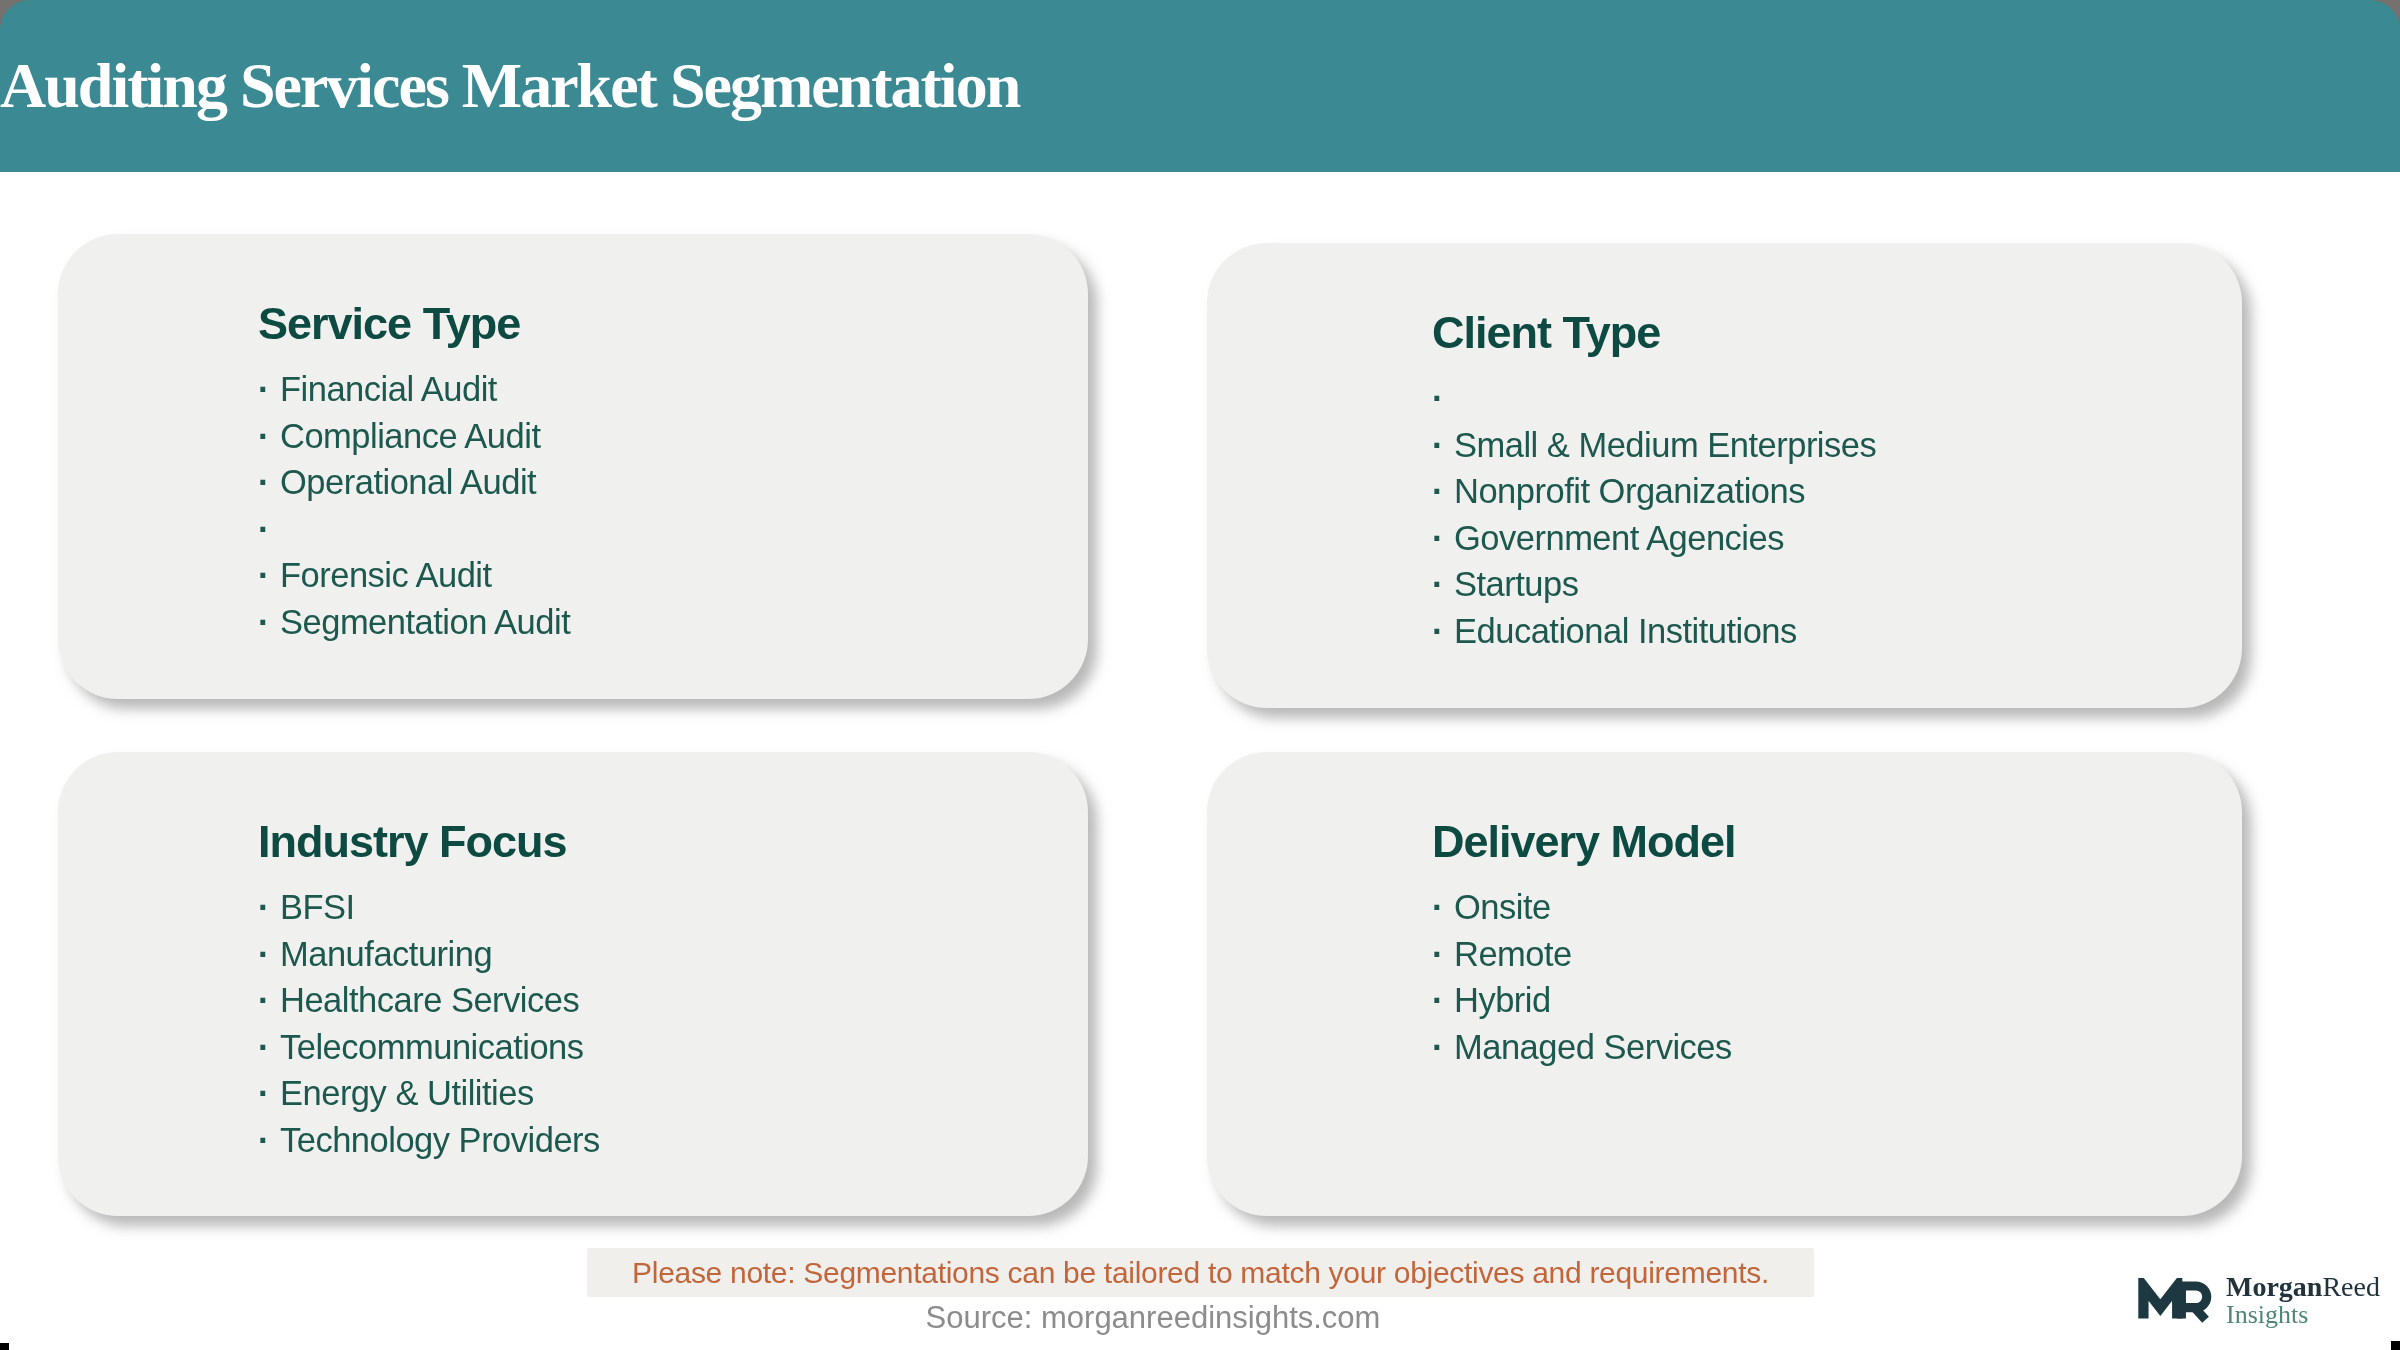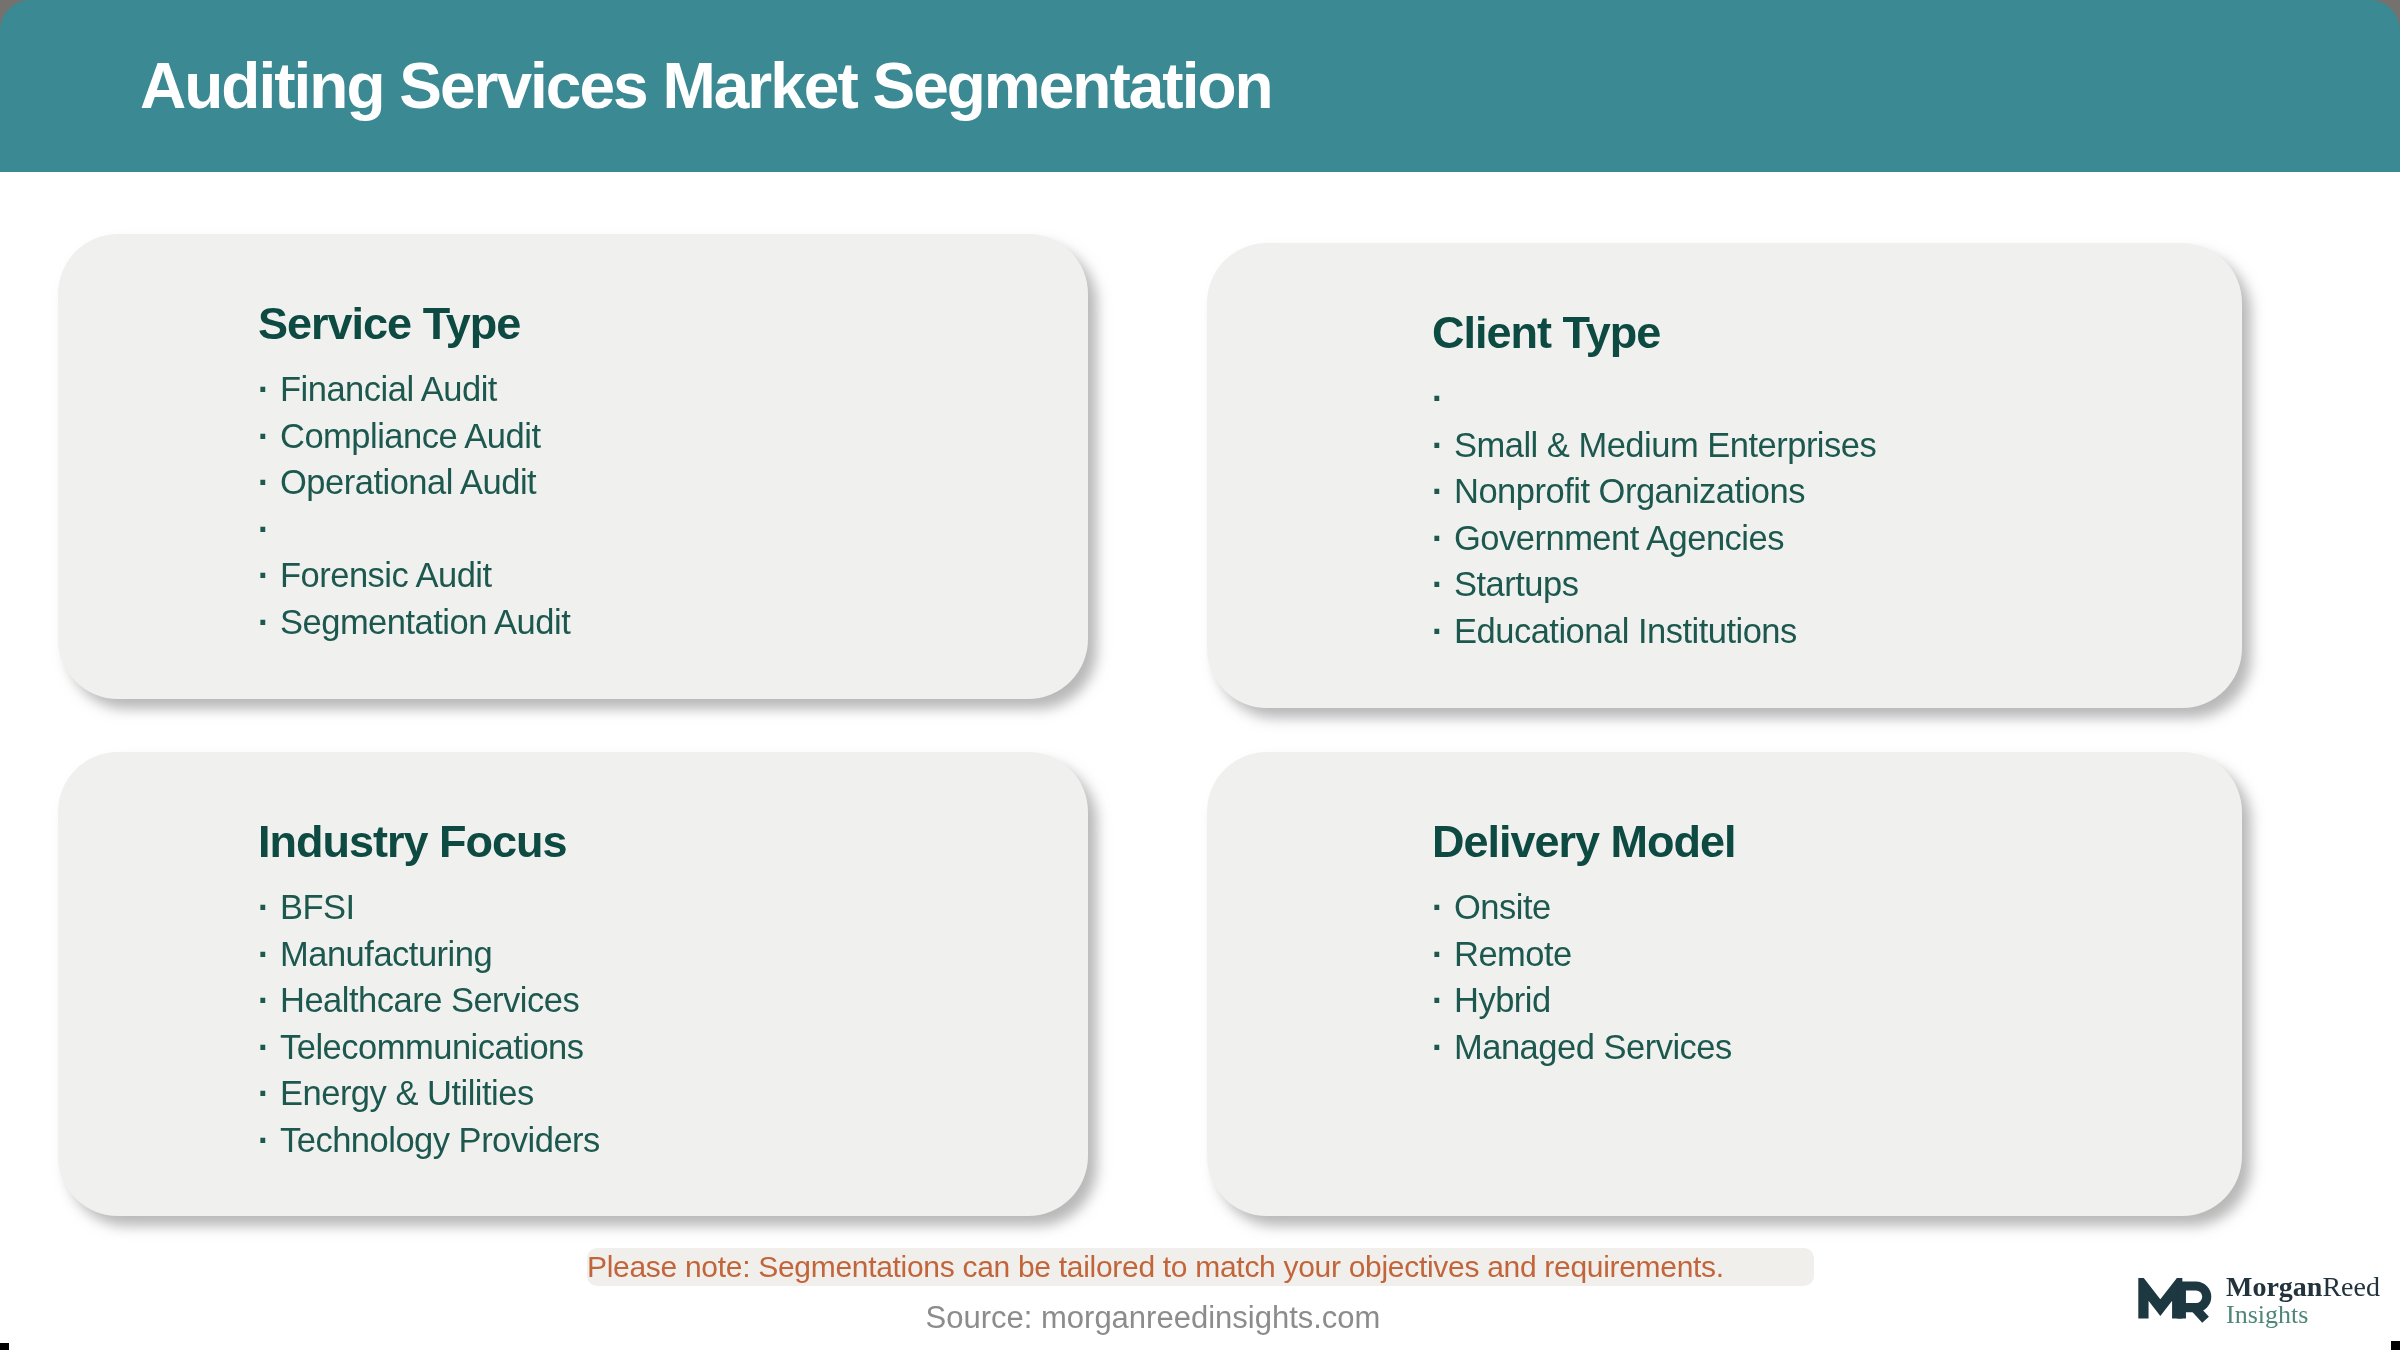--- a/index.html
+++ b/index.html
@@ -14,21 +14,21 @@
   .header-wrap{
     position:absolute;left:0;top:0;width:2400px;height:172px;
     background:var(--header-corner,#75716e);
   }
   .header{
     width:100%;height:100%;
     background:var(--teal,#3a8993);
     border-radius:30px 30px 0 0;
     display:flex;align-items:center;
     box-sizing:border-box;
-    padding-left:140px;
+    font-family:Liberation Serif, serif;
   }
   .header h1{
     margin:0;
     font-size:64px;font-weight:700;letter-spacing:-2px;
     color:var(--title-text,#ffffff);
   }
 
   
   .card{
     position:absolute;
@@ -53,24 +53,24 @@
     font-size:34.5px;line-height:46.5px;letter-spacing:-0.5px;
     color:var(--item-text,#1c584e);
   }
   .card li .bullet{
     width:22px;flex:0 0 22px;
     font-weight:700;
   }
 
   
   .note{
-    position:absolute;left:587px;top:1248px;width:1227px;height:38px;
+    position:absolute;left:587px;top:1248px;width:1227px;height:49px;
     background:var(--note-bg,#f0efec);
-    border-radius:10px;
-    display:flex;align-items:center;
+    border-radius:2px;
+    display:flex;align-items:center;justify-content:center;
   }
   .note span{
     font-size:30px;letter-spacing:-0.3px;
     color:var(--note-text,#c3653a);
   }
   .source{
     position:absolute;left:0;top:1300px;width:2400px;
     text-align:center;
     transform:translateX(-47px);
     font-size:31px;

